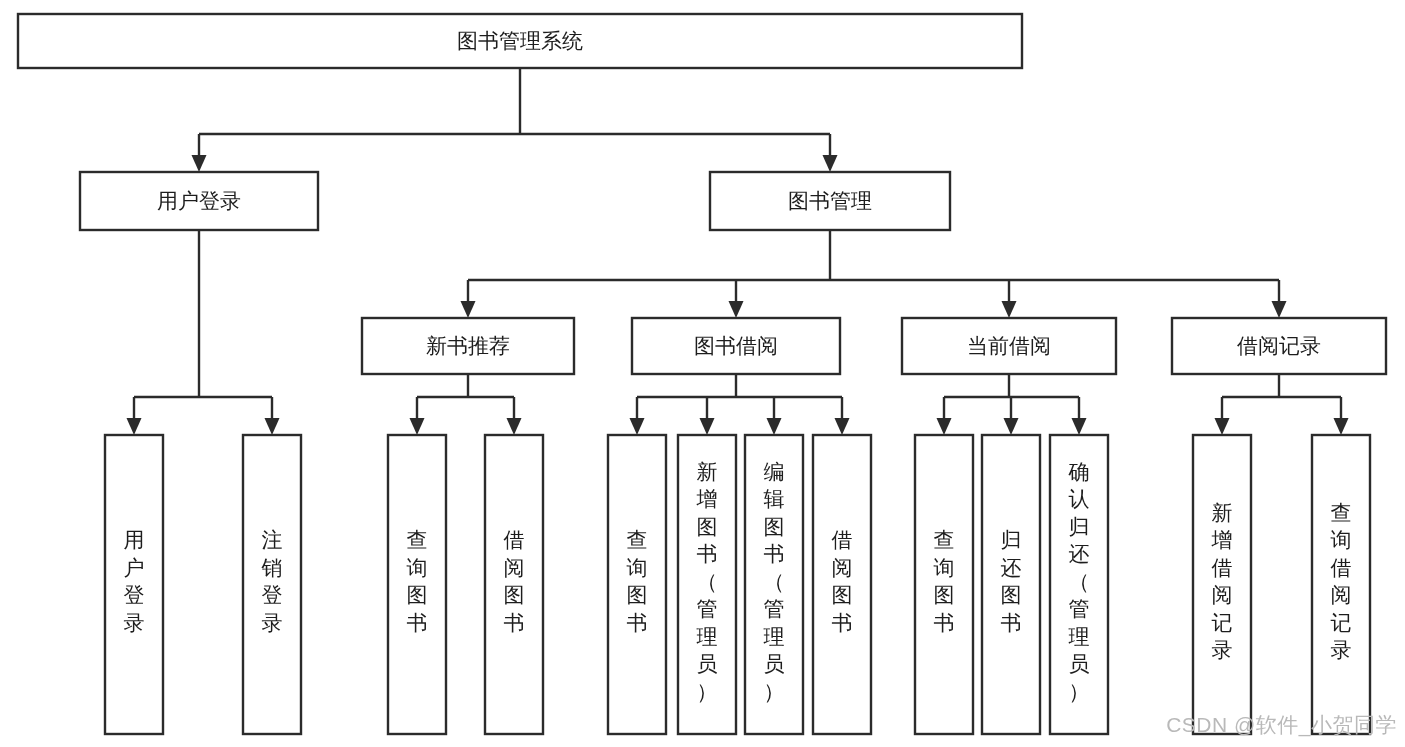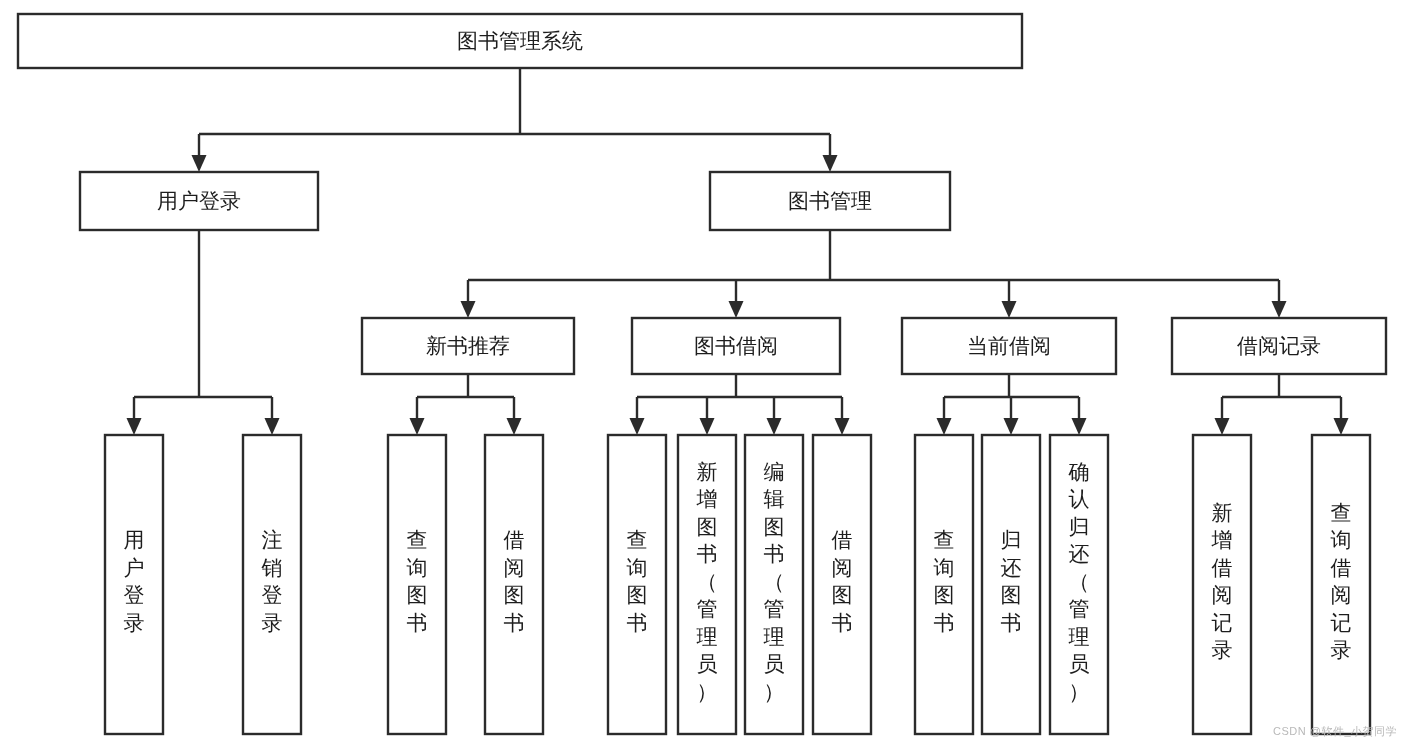--- a/index.html
+++ b/index.html
@@ -51,21 +51,21 @@
     fill: #1d1d1d;
     font-family: "Liberation Sans", "DejaVu Sans", sans-serif;
     font-size: 21px;
     text-anchor: middle;
   }
   .watermark {
     position: absolute;
     right: 8px;
     bottom: 8px;
     font-family: "Liberation Sans", "DejaVu Sans", sans-serif;
-    font-size: 11px;
+    font-size: 21px;
     color: #b9b9b9;
     letter-spacing: 0.5px;
     white-space: nowrap;
     user-select: none;
   }
 </style>
 </head>
 <body>
 
 <div id="diagram-root">

